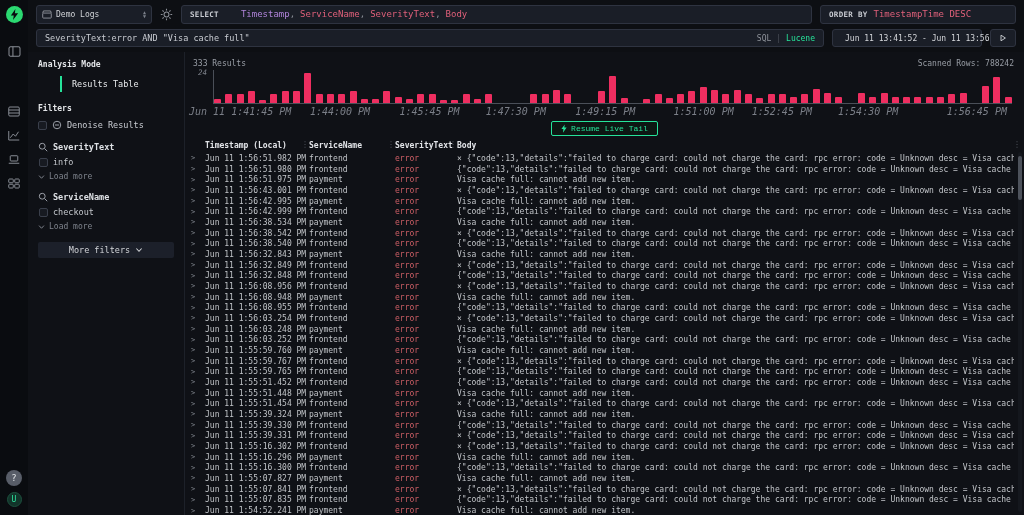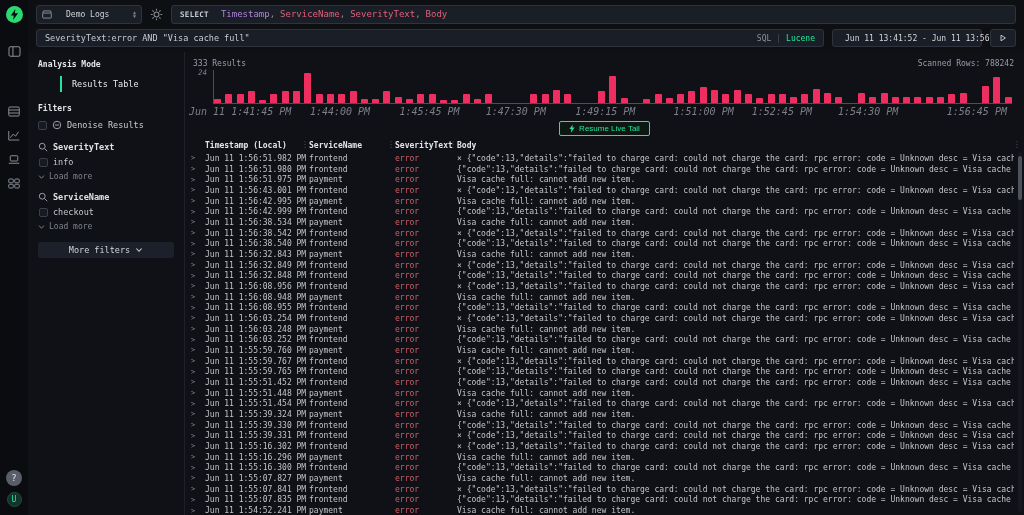--- a/index.html
+++ b/index.html
@@ -16,23 +16,23 @@
   .rail-group { margin-top:40px; display:flex; flex-direction:column; gap:4px; }
   .rail-bottom { margin-top:auto; display:flex; flex-direction:column; gap:6px; align-items:center; }
   .help-circle { width:16px; height:16px; border-radius:50%; background:#585d68; color:#e2e4e7; font-size:9px; display:flex; align-items:center; justify-content:center; }
   .user-circle { width:15px; height:15px; border-radius:50%; background:#12342a; border:1px solid #1d4f3e; color:#2ee6a0; font-size:8px; display:flex; align-items:center; justify-content:center; }
 
   
   .rightcol { flex:1; display:flex; flex-direction:column; min-width:0; }
 
   .topbar1 { height:28px; background:#0d0f13; display:flex; align-items:center; gap:8px; padding:0 8px; }
   .box { background:#1a1e27; border:1px solid #2e3340; border-radius:3px; display:flex; align-items:center; }
-  .src-select { width:106px; height:19px; padding:0 5px; gap:14px; font-size:8px; color:#cfd2d6;text-align:right; }
+  .src-select { width:116px; height:19px; padding:0 5px; gap:4px; font-size:8px; color:#cfd2d6;text-align:right; }
   .src-arrows { margin-left:auto; display:flex; flex-direction:column; line-height:4px; color:#7c818b; font-size:5px; }
-  .querybox { flex:1; height:19px; padding:0 8px; gap:12px; font-size:9px; white-space:nowrap; overflow:hidden; }
+  .querybox { flex:1; height:19px; padding:0 8px; gap:22px; font-size:9px; white-space:nowrap; overflow:hidden; }
   .kw { font-size:7.5px; font-weight:bold; color:#c9ccd2; letter-spacing:.3px; }
   .qfield.purple { color:#b184db; }
   .qfield.rose { color:#e0607a; }
   .qcomma { color:#8b8f97; margin-right:5px; }
   .orderbox { width:196px; height:19px; padding:0 8px; gap:6px; font-size:9px; white-space:nowrap; }
   .order-val { color:#e0607a; }
 
   .topbar2 { height:24px; background:#0d0f13; display:flex; align-items:center; gap:8px; padding:0 8px 4px; }
   .searchbox { flex:1; height:18px; padding:0 8px; font-size:8.5px; color:#c9ccd2; }
   .modes { margin-left:auto; display:flex; gap:5px; font-size:8px; }
@@ -60,21 +60,21 @@
 
   .main { flex:1; display:flex; flex-direction:column; min-width:0; position:relative; }
   .results-bar { height:16px; display:flex; justify-content:space-between; align-items:flex-end; padding:2px 10px 0 8px; font-size:8px; color:#989da5; }
   .chart-wrap { position:relative; height:49px; padding:2px 12px 0 28px;font-style:italic; }
   .ylabel { position:absolute; left:13px; top:0; font-size:7.5px; color:#7c8089; }
   .bars { height:34px; display:flex; align-items:flex-end; justify-content:space-between; border-bottom:1px solid #4a4f58; border-left:1px solid #4a4f58; }
   .bar { width:7px; background:#ee2e60; border-radius:1px 1px 0 0; }
   .ticks { position:relative; height:13px; font-size:10px; color:#7b7f88; }
   .tick { position:absolute; top:2px; white-space:nowrap; }
   .livetail { height:22px; display:flex; justify-content:center; align-items:center; }
-  .lt-btn { display:flex; gap:4px; align-items:center; border:1px solid #26e39a; color:#26e39a; background:#0d1713; font-size:8px; font-family:Liberation Sans, sans-serif; padding:2px 9px; border-radius:2px; }
+  .lt-btn { display:flex; gap:4px; align-items:center; border:1px solid #26e39a; color:#26e39a; background:#0d1713; font-size:8px; font-family:Liberation Mono, monospace; padding:2px 9px; border-radius:2px; }
   .thead { display:grid; grid-template-columns:14px 104px 86px 62px 1fr; font-size:8px; font-weight:bold; color:#e3e5e9; height:13px; align-items:center; padding:0 10px 0 6px; }
   .hcell { position:relative; white-space:nowrap; }
   .handle { position:absolute; left:-8px; top:-1px; color:#565b64; font-weight:normal; }
   .handle-end { position:absolute; right:-7px; top:-1px; color:#565b64; font-weight:normal; }
   .rows { flex:1; overflow:hidden; padding:1px 10px 0 6px; }
   .trow { display:grid; grid-template-columns:14px 104px 86px 62px 1fr; height:10.68px; align-items:center; font-size:8px; color:#c2c5c9; white-space:nowrap; }
   .chev { color:#878c94; font-size:7px; }
   .sev { color:#cf5f66; }
   .body-cell { overflow:hidden; }
   .vscroll { position:absolute; right:2px; top:100px; bottom:3px; width:4px; background:#14171d; border-radius:2px; }
@@ -147,20 +147,24 @@
           </span>
       </div>
       <svg width="13" height="13" viewBox="0 0 16 16" fill="none" stroke="#8b8f97" stroke-width="1.3">
           <circle cx="8" cy="8" r="3"></circle>
           <path d="M8 1v2.2M8 12.8V15M1 8h2.2M12.8 8H15M3 3l1.6 1.6M11.4 11.4L13 13M13 3l-1.6 1.6M4.6 11.4L3 13"></path>
         </svg>
       <div class="box querybox">
         <span class="kw">SELECT</span>
         <span><span class="qfield purple">Timestamp</span><span class="qcomma">,</span><span class="qfield rose">ServiceName</span><span class="qcomma">,</span><span class="qfield rose">SeverityText</span><span class="qcomma">,</span><span class="qfield rose">Body</span></span>
       </div>
+      <div class="box orderbox">
+        <span class="kw">ORDER BY</span>
+        <span class="order-val">TimestampTime DESC</span>
+      </div>
     </div>
 
     <div class="topbar2">
       <div class="box searchbox">
         <span>SeverityText:error AND "Visa cache full"</span>
         <span class="modes">
           <span class="mode-sql">SQL</span>
           <span class="mode-div">|</span>
           <span class="mode-lucene">Lucene</span>
         </span>

